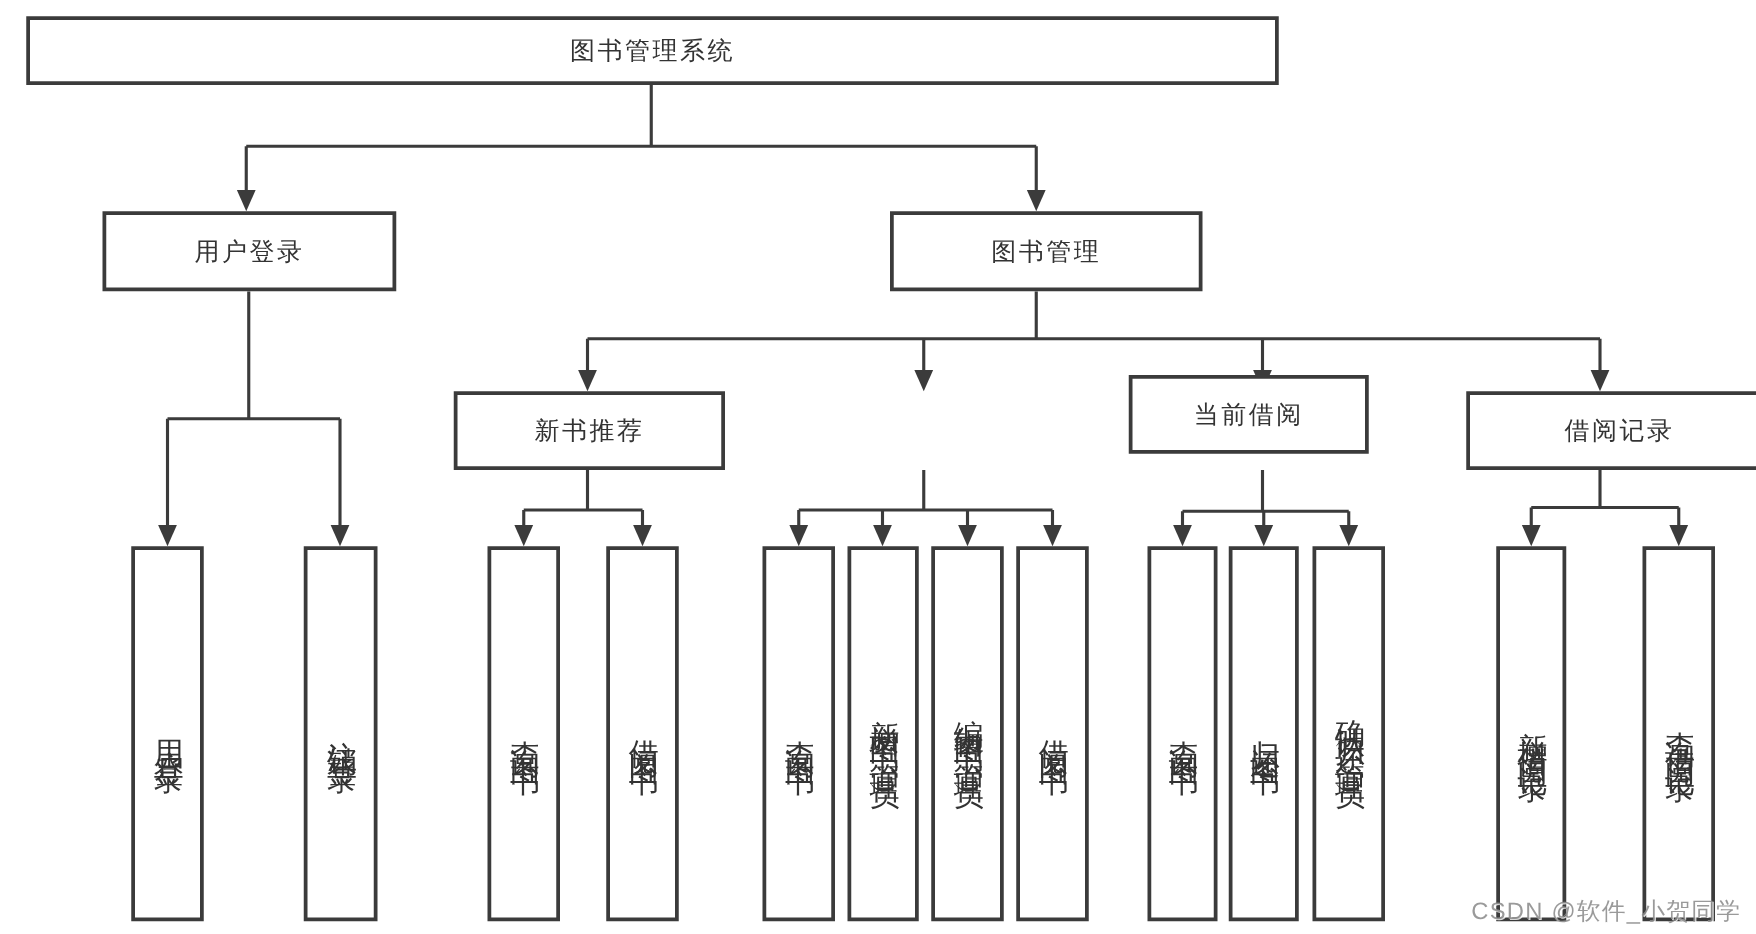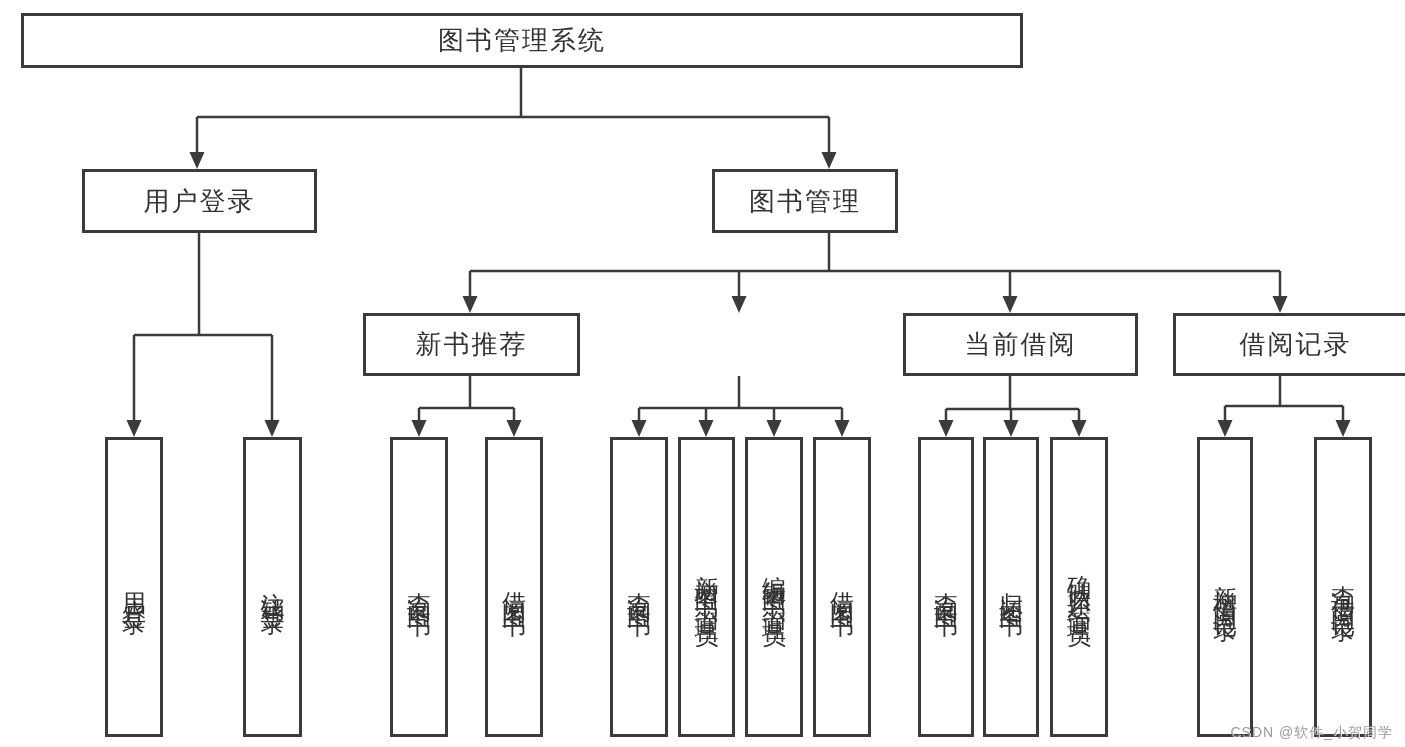--- a/index.html
+++ b/index.html
@@ -24,34 +24,34 @@
   .hbox, .vbox {
     position: absolute;
     box-sizing: border-box;
     border: 3px solid #3b3b3b;
     background: #ffffff;
     display: flex;
     align-items: center;
     justify-content: center;
     color: #333333;
   }
-  .hbox { font-size: 26px; letter-spacing: 2px; }
+  .hbox { font-size: 20px; letter-spacing: 2px; }
   .vbox { font-size: 24px; }
   .vbox .vtext {
     writing-mode: vertical-rl;
     text-orientation: mixed;
     letter-spacing: 7px;
     line-height: 1;
     white-space: nowrap;
   }
   #watermark {
     position: absolute;
     right: 12px;
     bottom: 5px;
-    font-size: 14px;
+    font-size: 19px;
     color: rgba(140, 140, 140, 0.88);
     letter-spacing: 1px;
     text-shadow: 1px 1px 0 rgba(255,255,255,0.8);
   }
 </style>
 </head>
 <body>
 
 <div id="canvas">
 
@@ -110,28 +110,28 @@
     <polygon points="1335.5,420 1350.5,420 1343,437" stroke="none"></polygon>
   </svg>
 
   <div class="hbox" style="left:21px; top:13px; width:1002px; height:55px;">
     <span>图书管理系统</span>
   </div>
 
   <div class="hbox" style="left:82px; top:169px; width:235px; height:64px;">
     <span>用户登录</span>
   </div>
-  <div class="hbox" style="left:712px; top:169px; width:186px; height:64px;">
+  <div class="hbox" style="left:712px; top:169px; width:250px; height:64px;">
     <span>图书管理</span>
   </div>
 
   <div class="hbox" style="left:363px; top:313px; width:217px; height:63px;">
     <span>新书推荐</span>
   </div>
-  <div class="hbox" style="left:903px; top:313px; width:235px; height:63px;">
+  <div class="hbox" style="left:903px; top:300px; width:192px; height:63px;">
     <span>当前借阅</span>
   </div>
   <div class="hbox" style="left:1173px; top:313px; width:245px; height:63px;">
     <span>借阅记录</span>
   </div>
 
   <div class="vbox" style="left:105px; top:437px; width:58px; height:300px;">
     <span class="vtext">用户登录</span>
   </div>
   <div class="vbox" style="left:243px; top:437px; width:59px; height:300px;">

